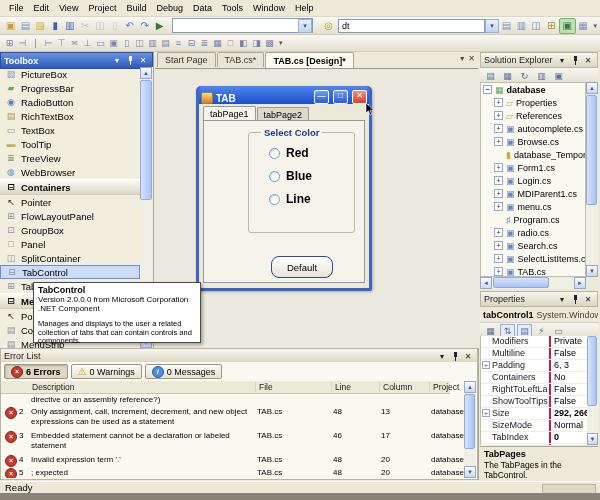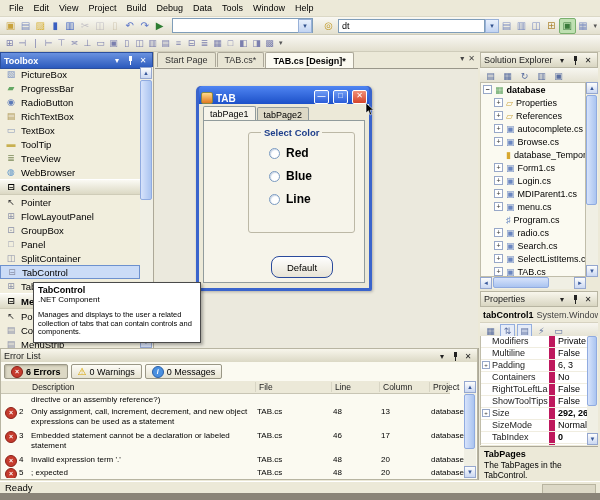--- a/index.html
+++ b/index.html
@@ -89,21 +89,21 @@
   .se-tree{position:absolute;left:0;top:30px;right:12px;bottom:12px;background:#fbfaf1;border:1px solid #c0bdaa;overflow:hidden}
   .tr-row{height:13px;display:flex;align-items:center;gap:3px;font-size:9px;white-space:nowrap}
   .tr-row.b{font-weight:bold}
   .exp{width:9px;height:9px;min-width:9px;border:1px solid #98a8c8;background:#fff;font-size:7px;line-height:7px;text-align:center;color:#333;box-sizing:border-box}
   .noexp{width:9px;min-width:9px}
   .tr-ic{font-size:9px}
 
   .pg-obj{height:15px;display:flex;align-items:center;gap:3px;padding:0 3px;background:#ece9d8;border-bottom:1px solid #d6d2c0;font-size:9px;white-space:nowrap;overflow:hidden}
   .pg-grid{position:absolute;left:0;top:45px;right:11px;bottom:33px;background:#fff;border-left:1px solid #c0bdaa;overflow:hidden}
   .pg-row{height:11px;display:flex;font-size:9px;border-bottom:1px solid #f995;border-bottom:1px solid #f0ede0}
-  .pg-name{width:57px;min-width:57px;border-right:6px solid #be185d;padding-left:11px;overflow:hidden;white-space:nowrap;color:#222;position:relative}
+  .pg-name{width:57px;min-width:57px;border-right:2px solid #be185d;padding-left:11px;overflow:hidden;white-space:nowrap;color:#222;position:relative}
   .pg-name .ex{position:absolute;left:1px;top:1px;width:8px;height:8px;border:1px solid #98a8c8;background:#fff;font-size:6px;line-height:6px;text-align:center;color:#333;box-sizing:border-box}
   .pg-val{flex:1;padding-left:3px;overflow:hidden;white-space:nowrap}
   .pg-val.b{font-weight:bold}
   .pg-desc{position:absolute;left:0;right:0;bottom:0;height:32px;background:#ece9d8;border-top:1px solid #aca899;padding:2px 4px;box-sizing:border-box}
   .pg-desc .dt{font-size:9px;font-weight:bold}
   .pg-desc .dd2{font-size:8.5px;margin-top:1px}
 
   
   #errPanel{position:absolute;left:0;top:348px;width:478px;height:132px;background:#fbfaf1;border-right:1px solid #aca899}
   .err-body{position:absolute;left:0;top:14px;right:0;bottom:0;background:#fbfaf1;border:1px solid #b8b5a2;border-top:none}
@@ -348,20 +348,21 @@
           <svg width="9" height="13" viewBox="0 0 9 13">
               <path d="M1 0 L1 10 L3.5 7.8 L5 12 L6.6 11.3 L5.2 7.2 L8.6 7 Z" fill="#000" stroke="#fff" stroke-width="0.6"></path>
             </svg>
         </span>
       </div>
     </div>
   </div>
 
   <div class="tooltip">
     <div class="tt-title">TabControl</div>
+    <div class="tt-line">Version 2.0.0.0 from Microsoft Corporation</div>
     <div class="tt-line">.NET Component</div>
     <div class="tt-desc">Manages and displays to the user a related collection of tabs that can contain controls and components.</div>
   </div>
 
   <div class="rpanel" id="sePanel">
     <div class="ptitle">
       <span class="t">Solution Explorer - Sol...</span>
       <span class="tbtn">▾</span>
       <span class="tbtn">
           <span class="pin"></span>

